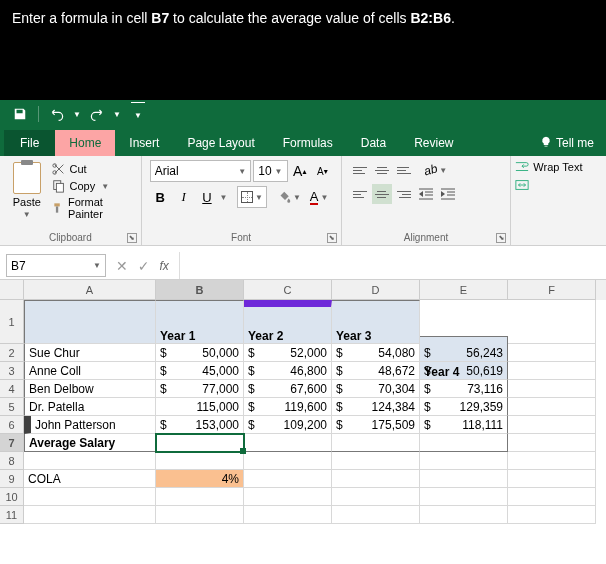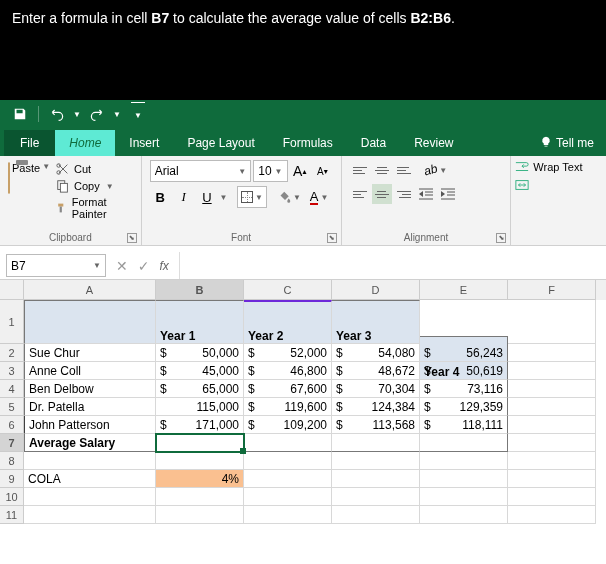--- a/index.html
+++ b/index.html
@@ -7,33 +7,33 @@
 
 .instruction-bar { background: #000; color: #fff; padding: 10px 12px; height: 100px; font-size: 14px; }
 .instruction-bar b { font-weight: bold; }
 
 .qat { background: #0f6b3c; height: 28px; display: flex; align-items: center; padding: 0 8px; gap: 2px; }
 .qat .qbtn { width: 24px; height: 24px; display: flex; align-items: center; justify-content: center; color: #fff; font-size: 14px; }
 .qat .sep { width: 1px; height: 16px; background: rgba(255,255,255,0.3); margin: 0 4px; }
 
 .tabs { background: #0f6b3c; height: 28px; display: flex; align-items: flex-end; padding: 0 4px; }
 .tab { padding: 6px 14px; color: #fff; font-size: 12px; cursor: pointer; }
-.tab.active { background: #5eead4; color: #0f6b3c; font-style: italic; }
+.tab.active { background: #fca5a5; color: #0f6b3c; }
 .tab.file { background: #0a5530; padding: 6px 16px; }
 .tell-me { margin-left: auto; color: #fff; font-size: 12px; display: flex; align-items: flex-start; gap: 4px; padding: 6px 8px; }
 .bulb { width: 12px; height: 12px; }
 
 .ribbon { background: #f3f3f3; height: 90px; display: flex; border-bottom: 1px solid #d0d0d0; }
 .group { border-right: 1px solid #d0d0d0; padding: 4px 8px 0 8px; display: flex; flex-direction: column; position: relative; }
 .group-label { position: absolute; bottom: 2px; left: 0; right: 0; text-align: center; font-size: 10px; color: #666; }
 .group-dlg { position: absolute; bottom: 2px; right: 4px; width: 10px; height: 10px; border: 1px solid #999; font-size: 7px; text-align: center; line-height: 8px; color: #666; }
 
 .clipboard-group { width: 150px; }
 .clip-inner { display: flex; gap: 6px; }
-.paste-btn { width: 42px; display: flex; flex-direction: row; gap: 2px; padding-top: 2px; }
+.paste-btn { width: 42px; display: flex; flex-direction: column; align-items: center; gap: 2px; padding-top: 2px; }
 .paste-icon { width: 28px; height: 32px; background: #fff; border: 1px solid #c8a068; border-radius: 2px; position: relative; }
 .paste-icon::before { content: ''; position: absolute; top: -3px; left: 7px; width: 12px; height: 5px; background: #888; border-radius: 1px; }
 .paste-label { font-size: 11px; }
 .clip-side { display: flex; flex-direction: column; gap: 3px; padding-top: 2px; font-size: 11px; }
 .clip-row { display: flex; align-items: center; gap: 4px; }
 .scis { width: 14px; height: 14px; }
 
 .font-group { width: 200px; }
 .font-top { display: flex; gap: 2px; align-items: center; margin-bottom: 4px; }
 .font-name { width: 108px; height: 22px; border: 1px solid #bbb; background: #fff; font-size: 12px; padding: 0 4px; display: flex; align-items: center; justify-content: space-between; }
@@ -326,21 +326,21 @@
     <div class="ch cD">D</div>
     <div class="ch cE">E</div>
     <div class="ch cF">F</div>
   </div>
   <div class="rows">
 
     <div class="row r-tall">
       <div class="rh">1</div>
       <div class="cell cA hdr-cell" style="border-left:1px solid #777;border-top:1px solid #777;"></div>
       <div class="cell cB hdr-cell bold" style="border-top:1px solid #777;align-items:flex-end;">Year 1</div>
-      <div class="cell cC hdr-cell bold" style="border-top:2px solid #6d28d9;align-items:flex-end;">Year 2</div>
+      <div class="cell cC hdr-cell bold" style="border-top:7px solid #6d28d9;align-items:flex-end;">Year 2</div>
       <div class="cell cD hdr-cell bold" style="border-top:1px solid #777;align-items:flex-end;">Year 3</div>
       <div class="cell cE hdr-cell bold tbl-right" style="border-top:1px solid #777;align-items:flex-end;margin-top:36px;">Year 4</div>
       <div class="cell cF"></div>
     </div>
 
     <div class="row r-norm">
       <div class="rh">2</div>
       <div class="cell cA" style="border-left:1px solid #777;">Sue Chur</div>
       <div class="cell cB">
           <span class="curr">
@@ -398,21 +398,21 @@
         </div>
       <div class="cell cF"></div>
     </div>
 
     <div class="row r-norm">
       <div class="rh">4</div>
       <div class="cell cA" style="border-left:1px solid #777;">Ben Delbow</div>
       <div class="cell cB">
           <span class="curr">
             <span>$</span>
-            <span>65,000</span>
+            <span>77,000</span>
           </span>
         </div>
       <div class="cell cC">
           <span class="curr">
             <span>$</span>
             <span>67,600</span>
           </span>
         </div>
       <div class="cell cD">
           <span class="curr">
@@ -449,37 +449,37 @@
           <span class="curr">
             <span>$</span>
             <span>129,359</span>
           </span>
         </div>
       <div class="cell cF"></div>
     </div>
 
     <div class="row r-norm">
       <div class="rh">6</div>
-      <div class="cell cA" style="border-left:1px solid #404040;">John Patterson</div>
+      <div class="cell cA" style="border-left:7px solid #404040;">John Patterson</div>
       <div class="cell cB">
           <span class="curr">
             <span>$</span>
-            <span>171,000</span>
+            <span>153,000</span>
           </span>
         </div>
       <div class="cell cC">
           <span class="curr">
             <span>$</span>
             <span>109,200</span>
           </span>
         </div>
       <div class="cell cD">
           <span class="curr">
             <span>$</span>
-            <span>113,568</span>
+            <span>175,509</span>
           </span>
         </div>
       <div class="cell cE tbl-right">
           <span class="curr">
             <span>$</span>
             <span>118,111</span>
           </span>
         </div>
       <div class="cell cF"></div>
     </div>

